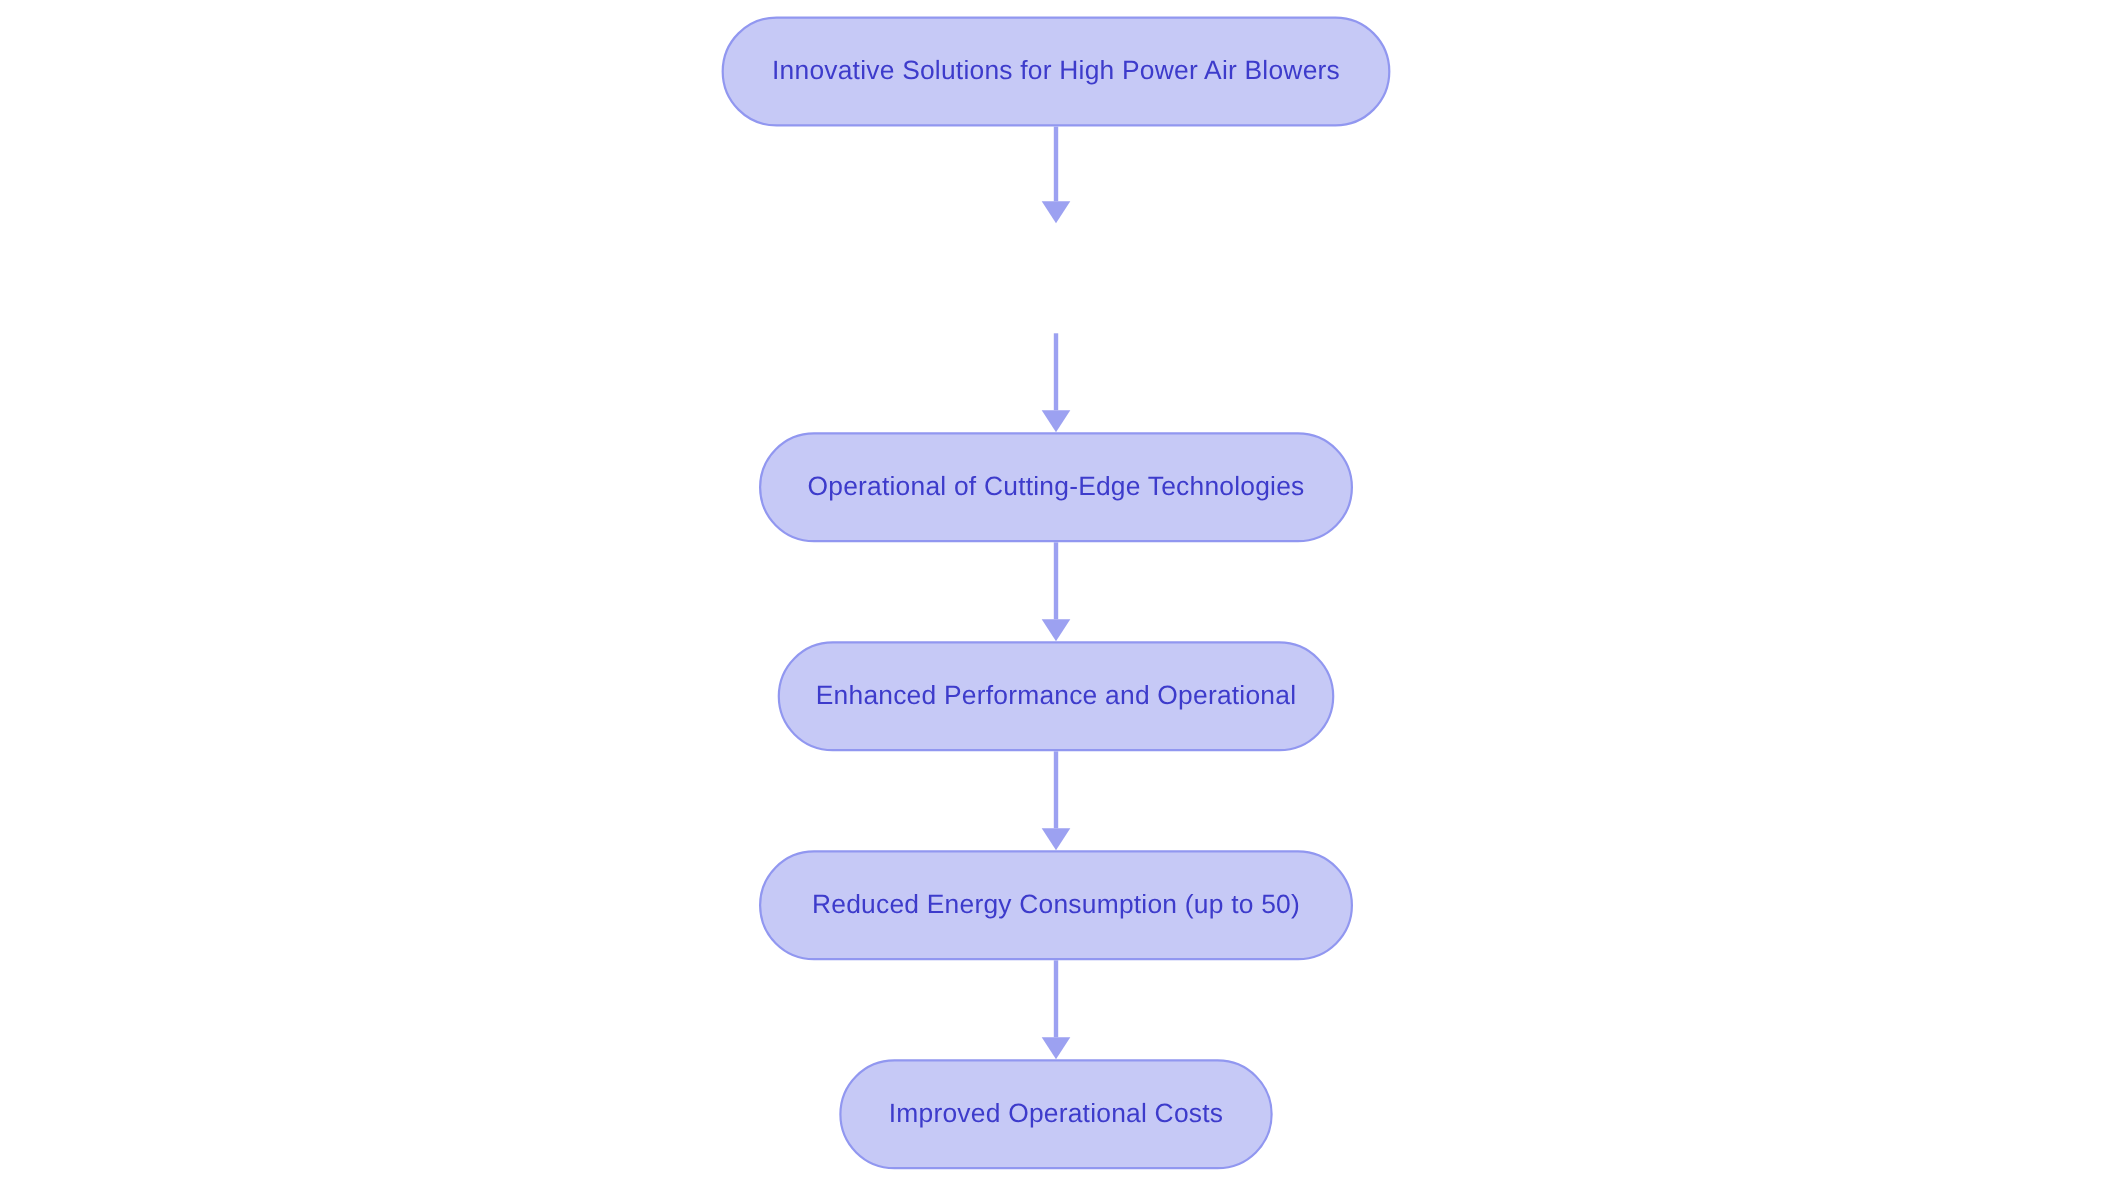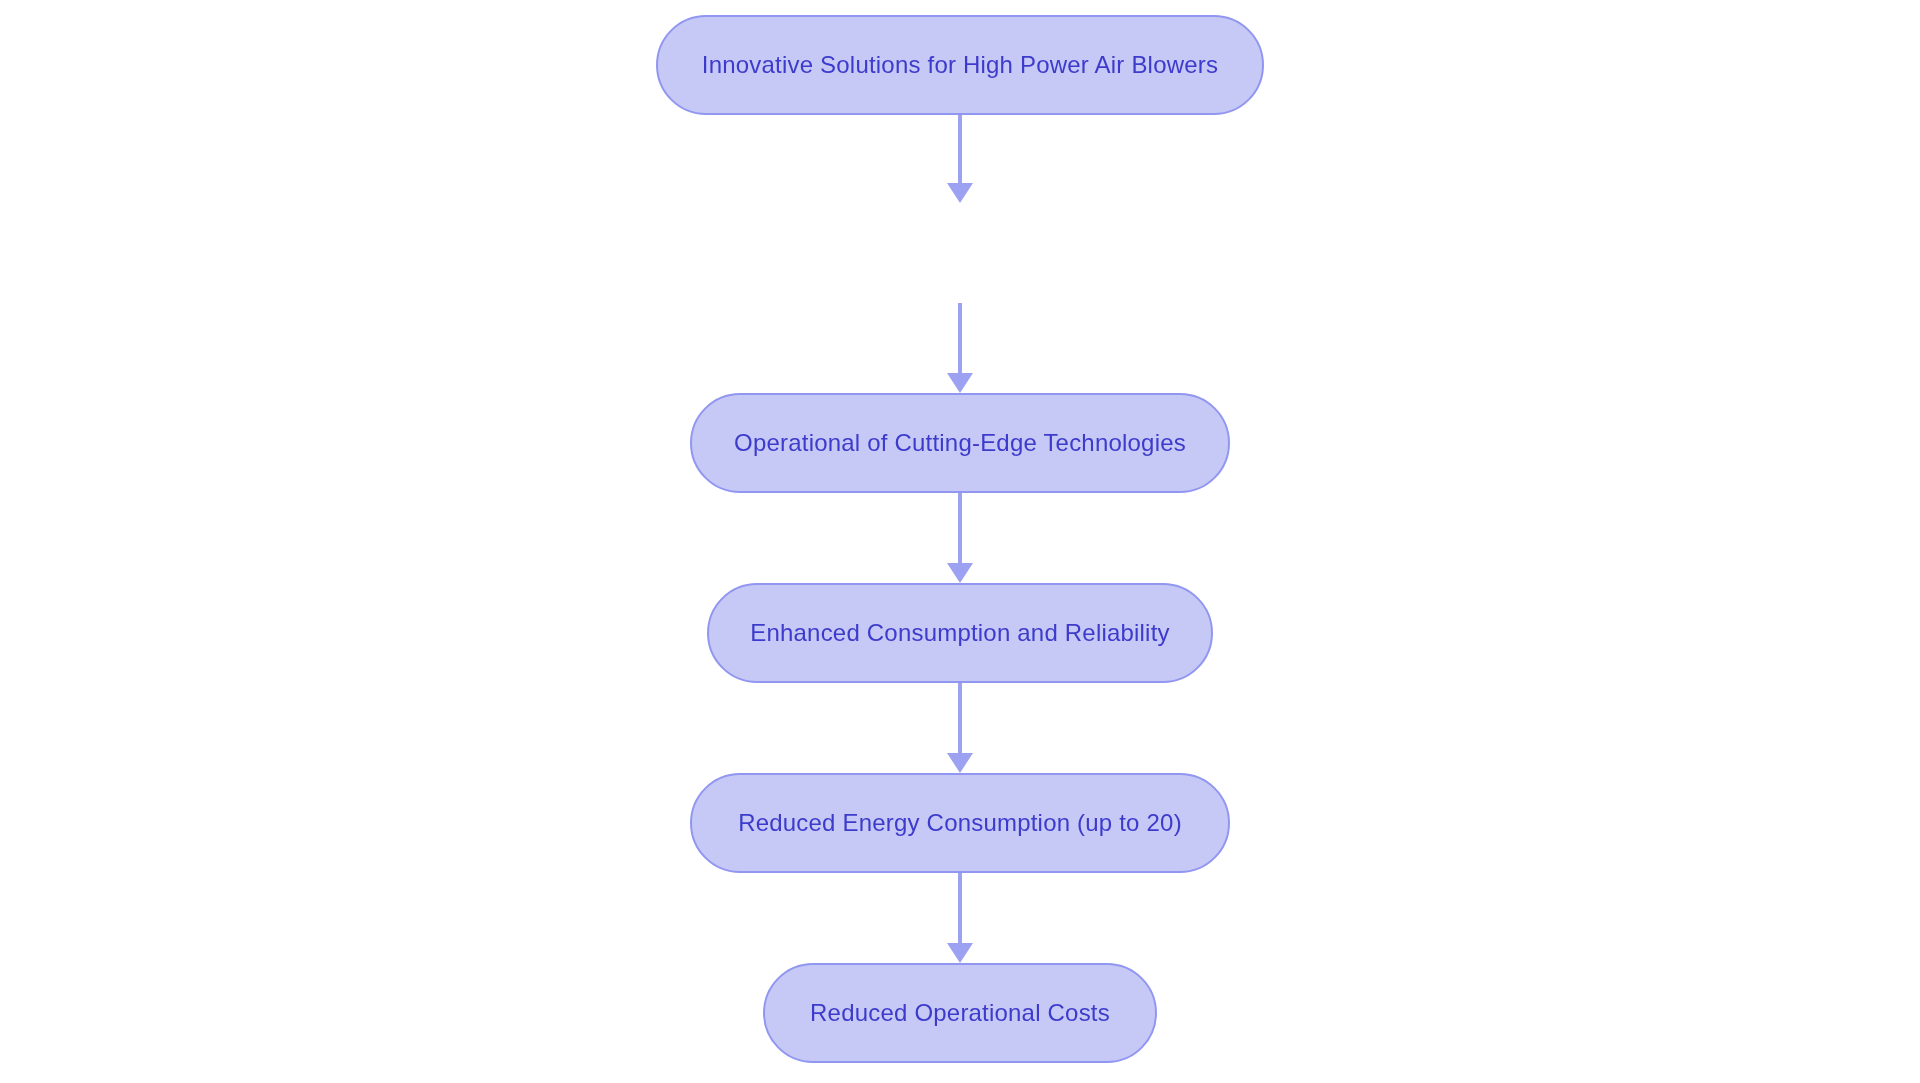--- a/index.html
+++ b/index.html
@@ -90,34 +90,34 @@
   <div class="node n3">
     <span class="label">Operational of Cutting-Edge Technologies</span>
   </div>
 
   <div class="arrow a3">
     <div class="shaft"></div>
     <div class="head"></div>
   </div>
 
   <div class="node n4">
-    <span class="label">Enhanced Consumption and Reliability</span>
+    <span class="label">Enhanced Performance and Operational</span>
   </div>
 
   <div class="arrow a4">
     <div class="shaft"></div>
     <div class="head"></div>
   </div>
 
   <div class="node n5">
-    <span class="label">Reduced Energy Consumption (up to 20)</span>
+    <span class="label">Reduced Energy Consumption (up to 50)</span>
   </div>
 
   <div class="arrow a5">
     <div class="shaft"></div>
     <div class="head"></div>
   </div>
 
   <div class="node n6">
-    <span class="label">Reduced Operational Costs</span>
+    <span class="label">Improved Operational Costs</span>
   </div>
 
 </div>
 
 </body></html>

